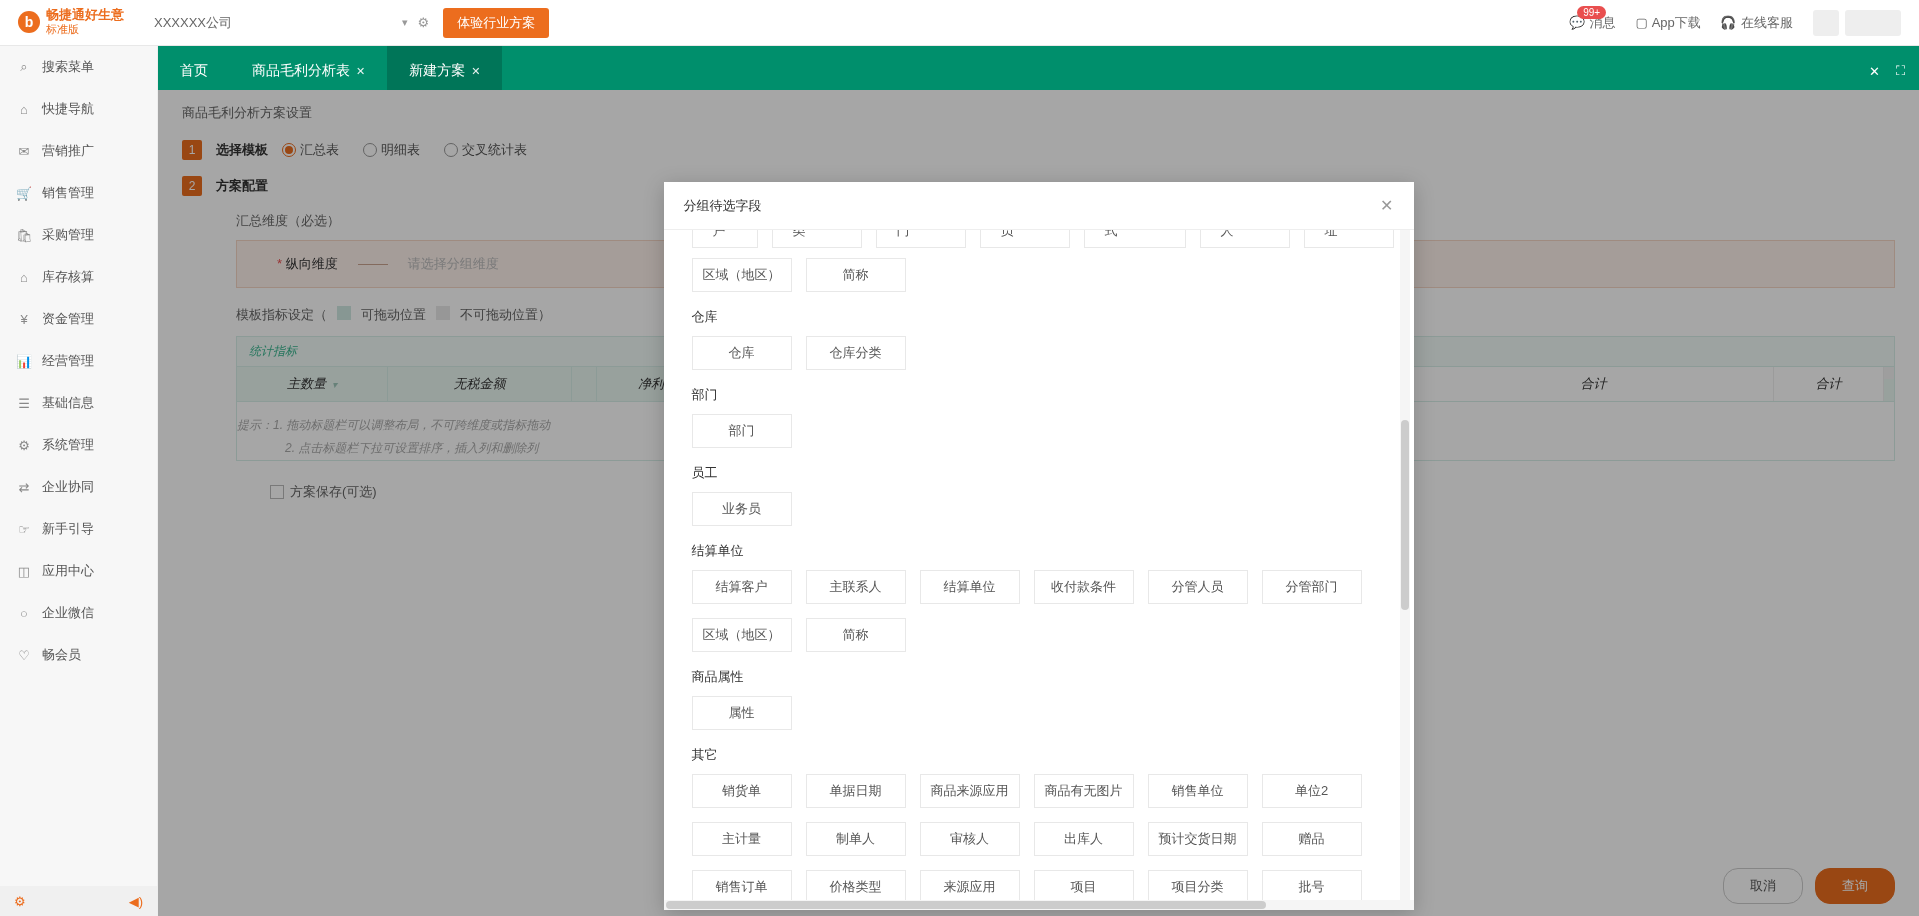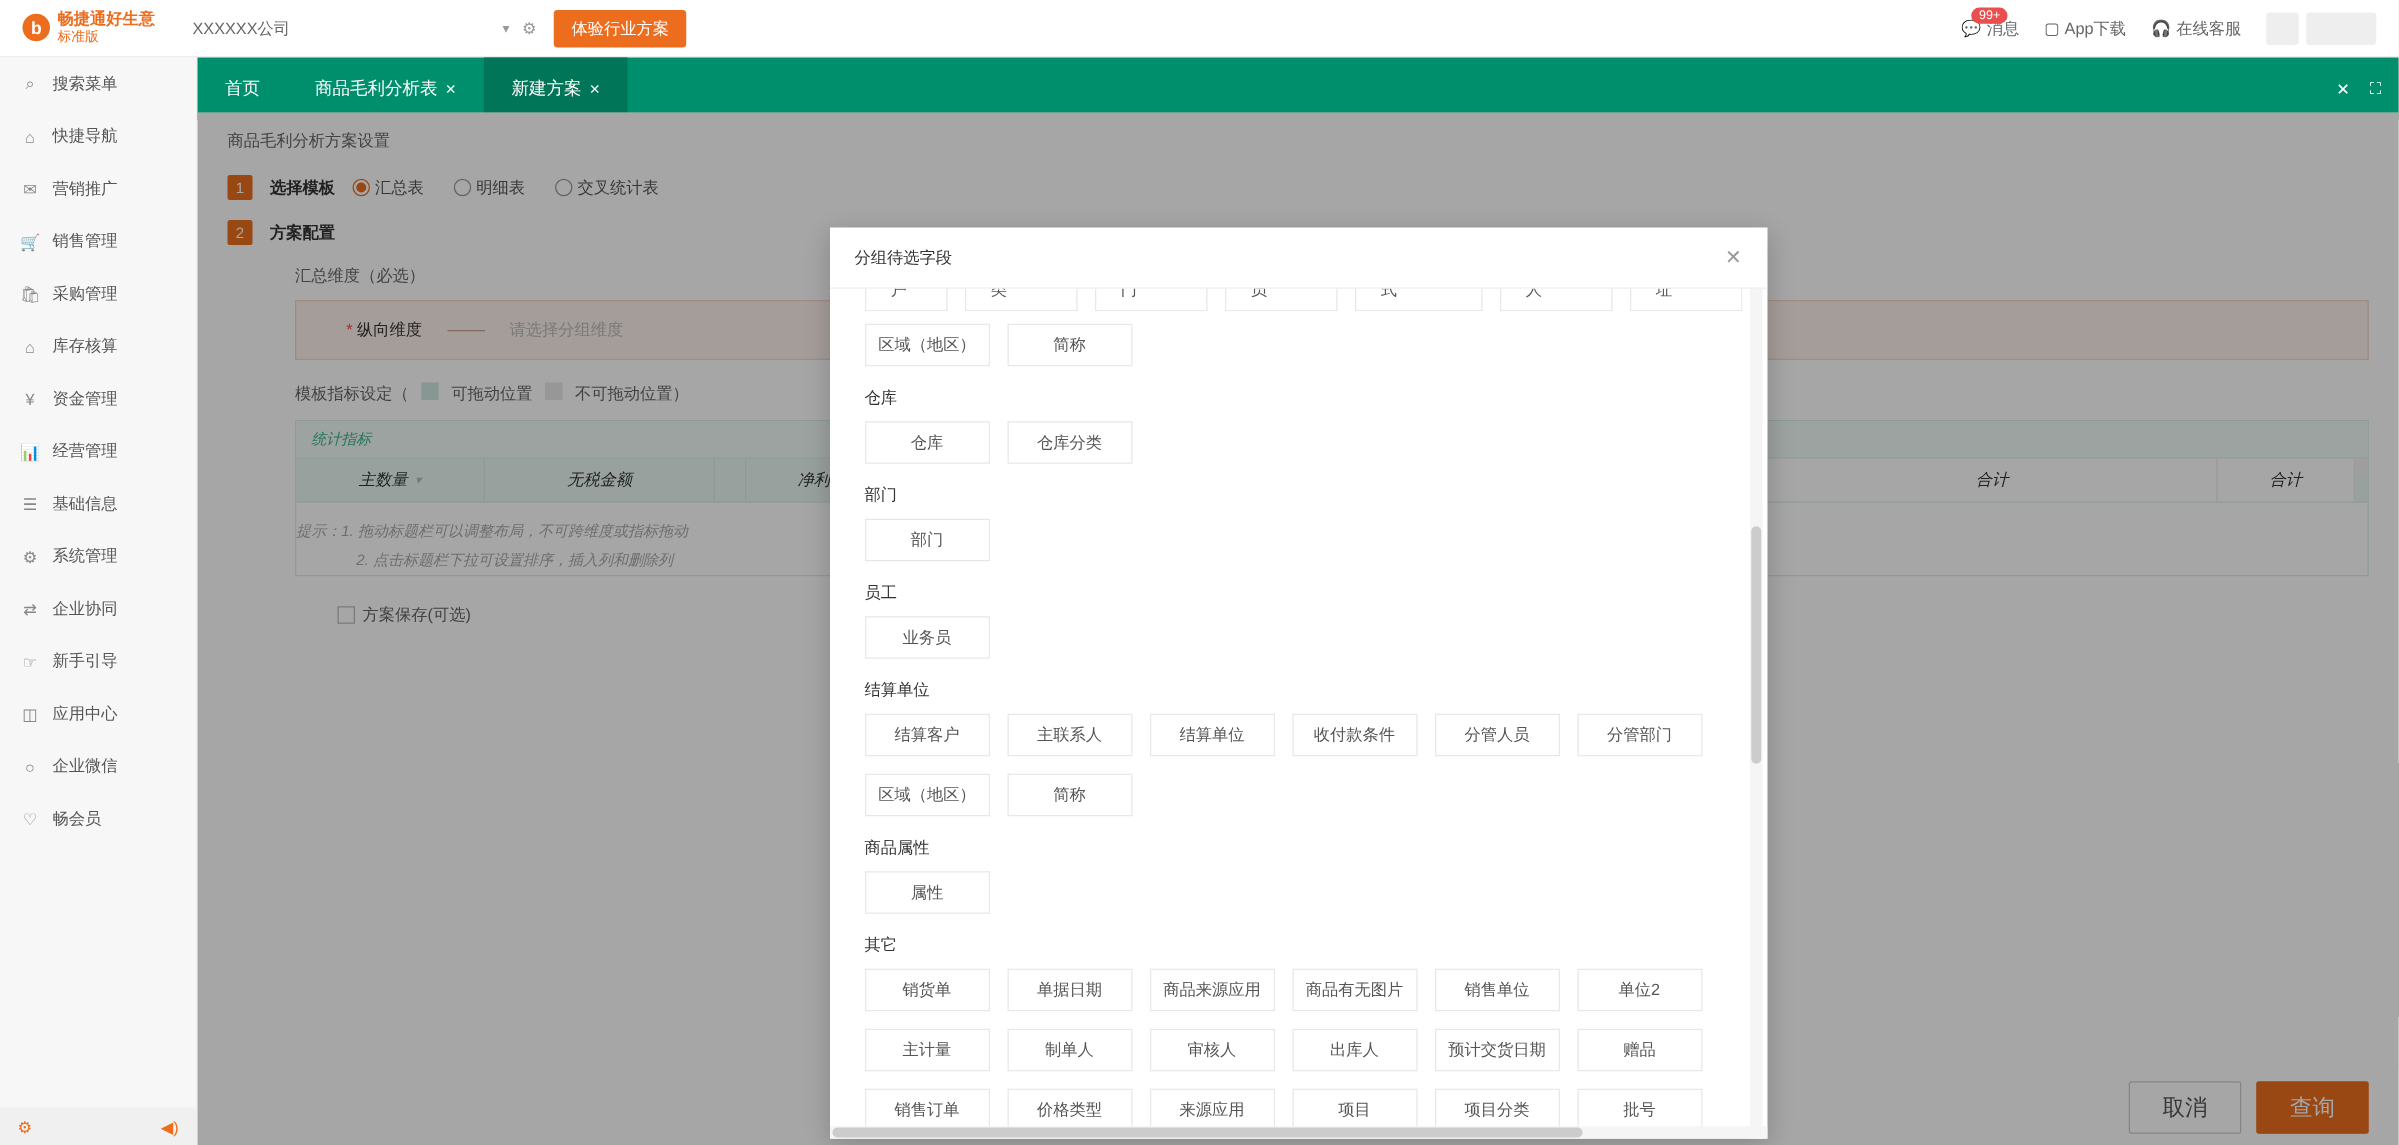--- a/index.html
+++ b/index.html
@@ -69,21 +69,21 @@
     .stat-row .cell { padding: 8px 12px; border-right: 1px solid #eee; }
     .scroll-track { height: 12px; background: #f3f3f3; display: flex; align-items: center; }
     .scroll-thumb { height: 8px; background: #ccc; border-radius: 4px; margin-left: 10px; }
     .hint { color: #aaa; font-size: 12px; margin-top: 12px; line-height: 1.9; }
 
     .save-opt { margin-top: 22px; display: flex; align-items: center; gap: 6px; color: #666; margin-left: 34px; }
     .cb { width: 14px; height: 14px; border: 1px solid #bbb; display: inline-block; }
 
     
     .footer { position: absolute; left: 158px; right: 0; bottom: 0; height: 60px; background: #fff; display: flex; align-items: center; justify-content: flex-end; gap: 12px; padding: 0 24px; }
-    .btn { padding: 8px 26px; border-radius: 2px; cursor: pointer; font-size: 18px; }
+    .btn { padding: 8px 26px; border-radius: 15px; cursor: pointer; font-size: 13px; }
     .btn-default { background: #fff; border: 1px solid #ccc; color: #555; }
     .btn-primary { background: #ec6d1e; border: 1px solid #ec6d1e; color: #fff; }
 
     
     .overlay { position: absolute; inset: 0; background: rgba(0,0,0,.35); z-index: 100; }
 
     
     .modal { position: absolute; top: 92px; left: 50%; transform: translateX(-50%); width: 750px; background: #fff; z-index: 101; box-shadow: 0 4px 20px rgba(0,0,0,.2); }
     .modal-head { display: flex; align-items: center; justify-content: space-between; padding: 14px 20px; border-bottom: 1px solid #eee; }
     .modal-close { cursor: pointer; color: #999; font-size: 16px; }

